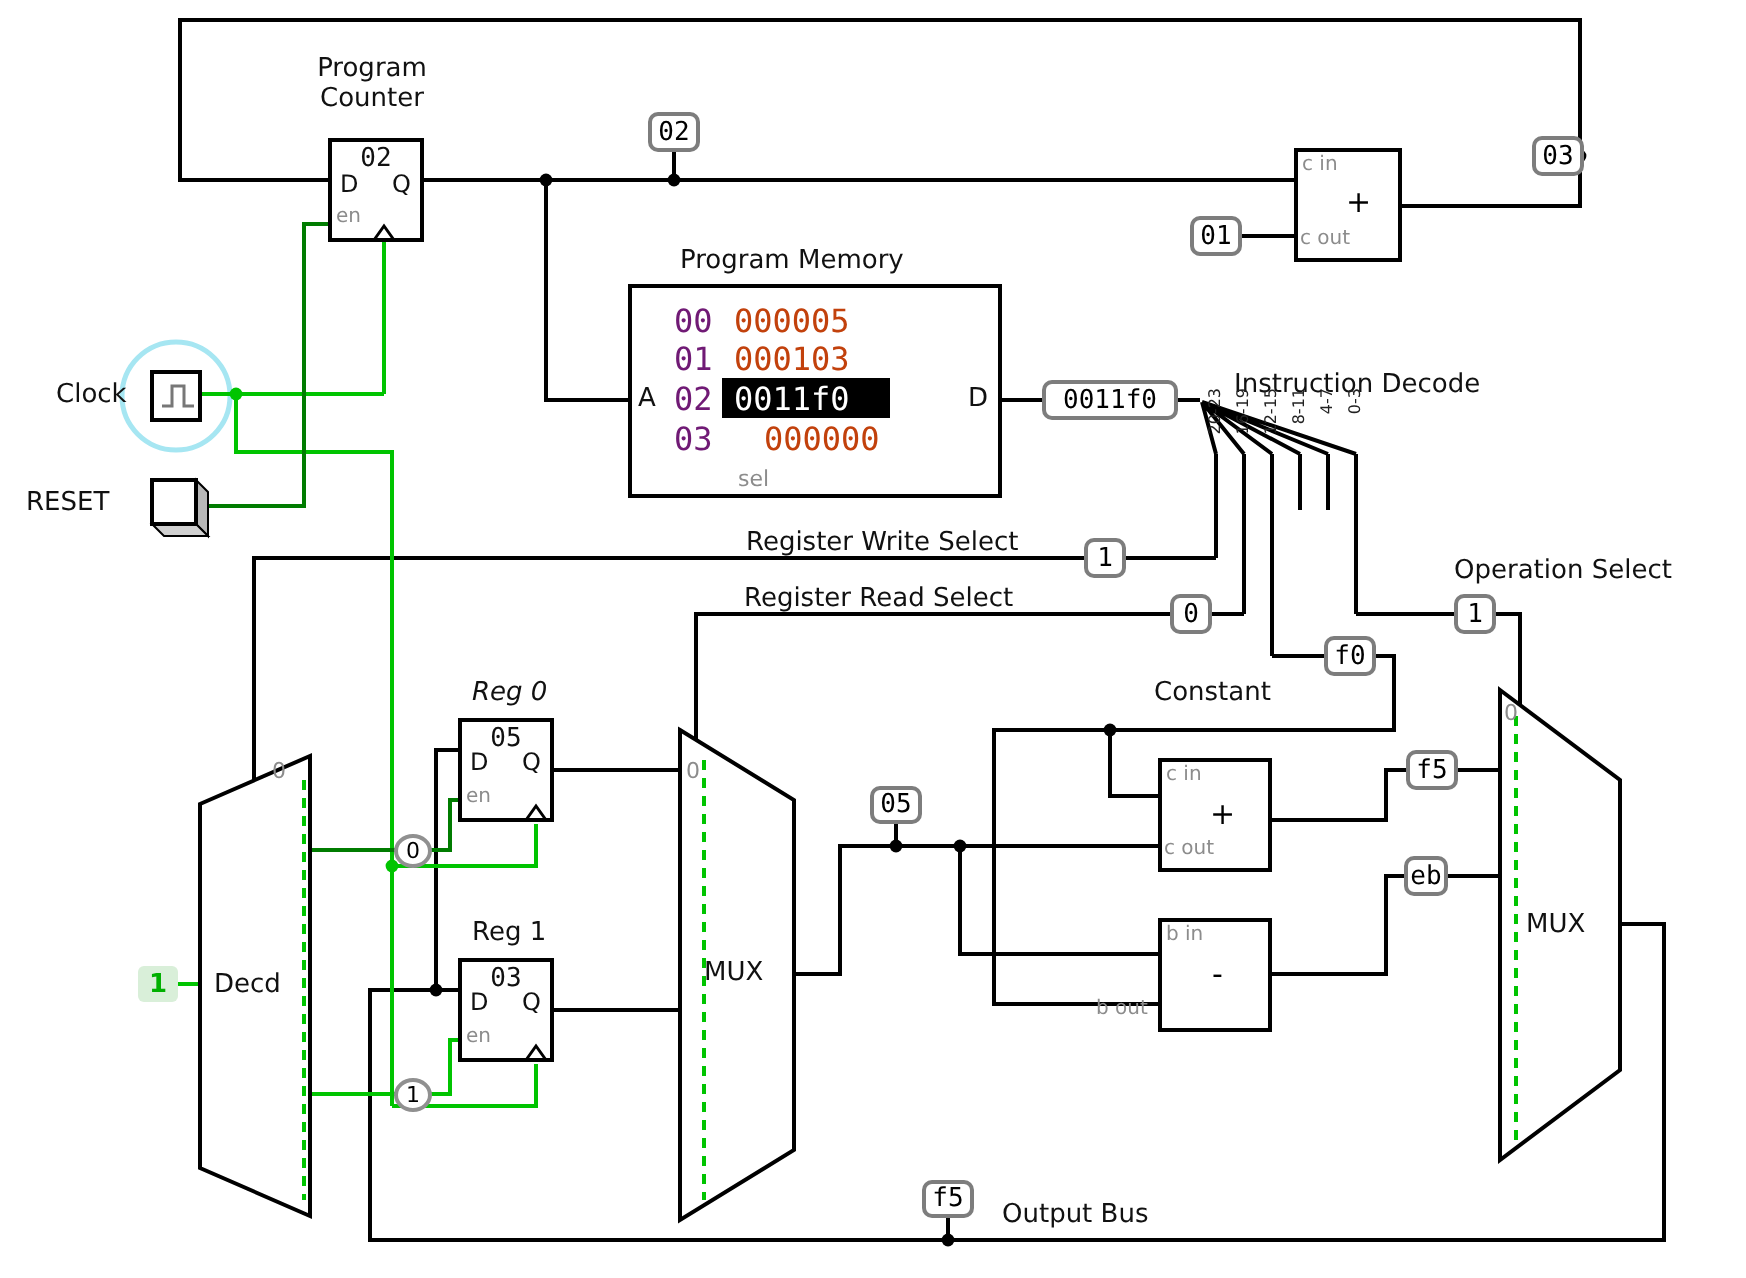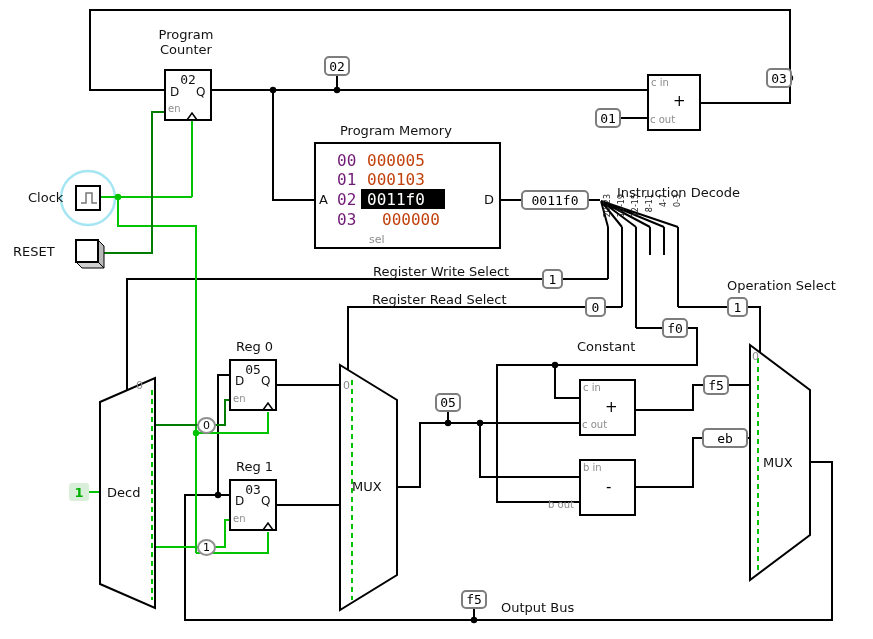--- a/index.html
+++ b/index.html
@@ -119,21 +119,21 @@
 <div class="t" style="left:149px;top:27px;width:74px;text-align:center;white-space:normal;line-height:15px;">Program Counter</div>
 <div class="t" style="left:28px;top:190px;">Clock</div>
 <div class="t" style="left:13px;top:244px;">RESET</div>
 <div class="t" style="left:340px;top:123px;">Program Memory</div>
 <div class="t" style="left:617px;top:185px;">Instruction Decode</div>
 <div class="t" style="left:373px;top:264px;">Register Write Select</div>
 <div class="t" style="left:372px;top:292px;">Register Read Select</div>
 <div class="t" style="left:727px;top:278px;">Operation Select</div>
 <div class="t" style="left:577px;top:339px;">Constant</div>
 <div class="t" style="left:501px;top:600px;">Output Bus</div>
-<div class="t" style="left:236px;top:339px;">Reg 0</div>
+<div class="t" style="left:236px;top:339px;font-style:italic;">Reg 0</div>
 <div class="t" style="left:236px;top:459px;">Reg 1</div>
 <div class="t" style="left:107px;top:485px;">Decd</div>
 <div class="t" style="left:352px;top:479px;">MUX</div>
 <div class="t" style="left:763px;top:455px;">MUX</div>
 
 <div class="t mono" style="left:165px;top:72px;width:46px;text-align:center;">02</div>
 <div class="t s12" style="left:170px;top:85px;">D</div>
 <div class="t s12" style="left:196px;top:85px;">Q</div>
 <div class="t gray s10" style="left:168px;top:103px;">en</div>
 
@@ -179,21 +179,21 @@
 
 <div class="vbox" style="left:324px;top:56px;width:26px;height:20px;">02</div>
 <div class="vbox" style="left:766px;top:68px;width:26px;height:20px;">03</div>
 <div class="vbox" style="left:595px;top:108px;width:26px;height:20px;">01</div>
 <div class="vbox" style="left:521px;top:190px;width:68px;height:20px;">0011f0</div>
 <div class="vbox" style="left:542px;top:269px;width:21px;height:20px;">1</div>
 <div class="vbox" style="left:585px;top:297px;width:21px;height:20px;">0</div>
 <div class="vbox" style="left:727px;top:297px;width:21px;height:20px;">1</div>
 <div class="vbox" style="left:662px;top:318px;width:26px;height:20px;">f0</div>
 <div class="vbox" style="left:703px;top:375px;width:26px;height:20px;">f5</div>
-<div class="vbox" style="left:702px;top:428px;width:46px;height:20px;">eb</div>
+<div class="vbox" style="left:702px;top:428px;width:22px;height:20px;">eb</div>
 <div class="vbox" style="left:435px;top:393px;width:26px;height:19px;">05</div>
 <div class="vbox" style="left:461px;top:590px;width:26px;height:19px;">f5</div>
 
 <div class="oval" style="left:197px;top:417px;width:19px;height:17px;">0</div>
 <div class="oval" style="left:197px;top:539px;width:19px;height:17px;">1</div>
 
 <div class="cbox" style="left:69px;top:483px;width:20px;height:18px;">1</div>
 
 <div class="t gray s11" style="left:136px;top:379px;">0</div>
 <div class="t gray s11" style="left:343px;top:379px;">0</div>

